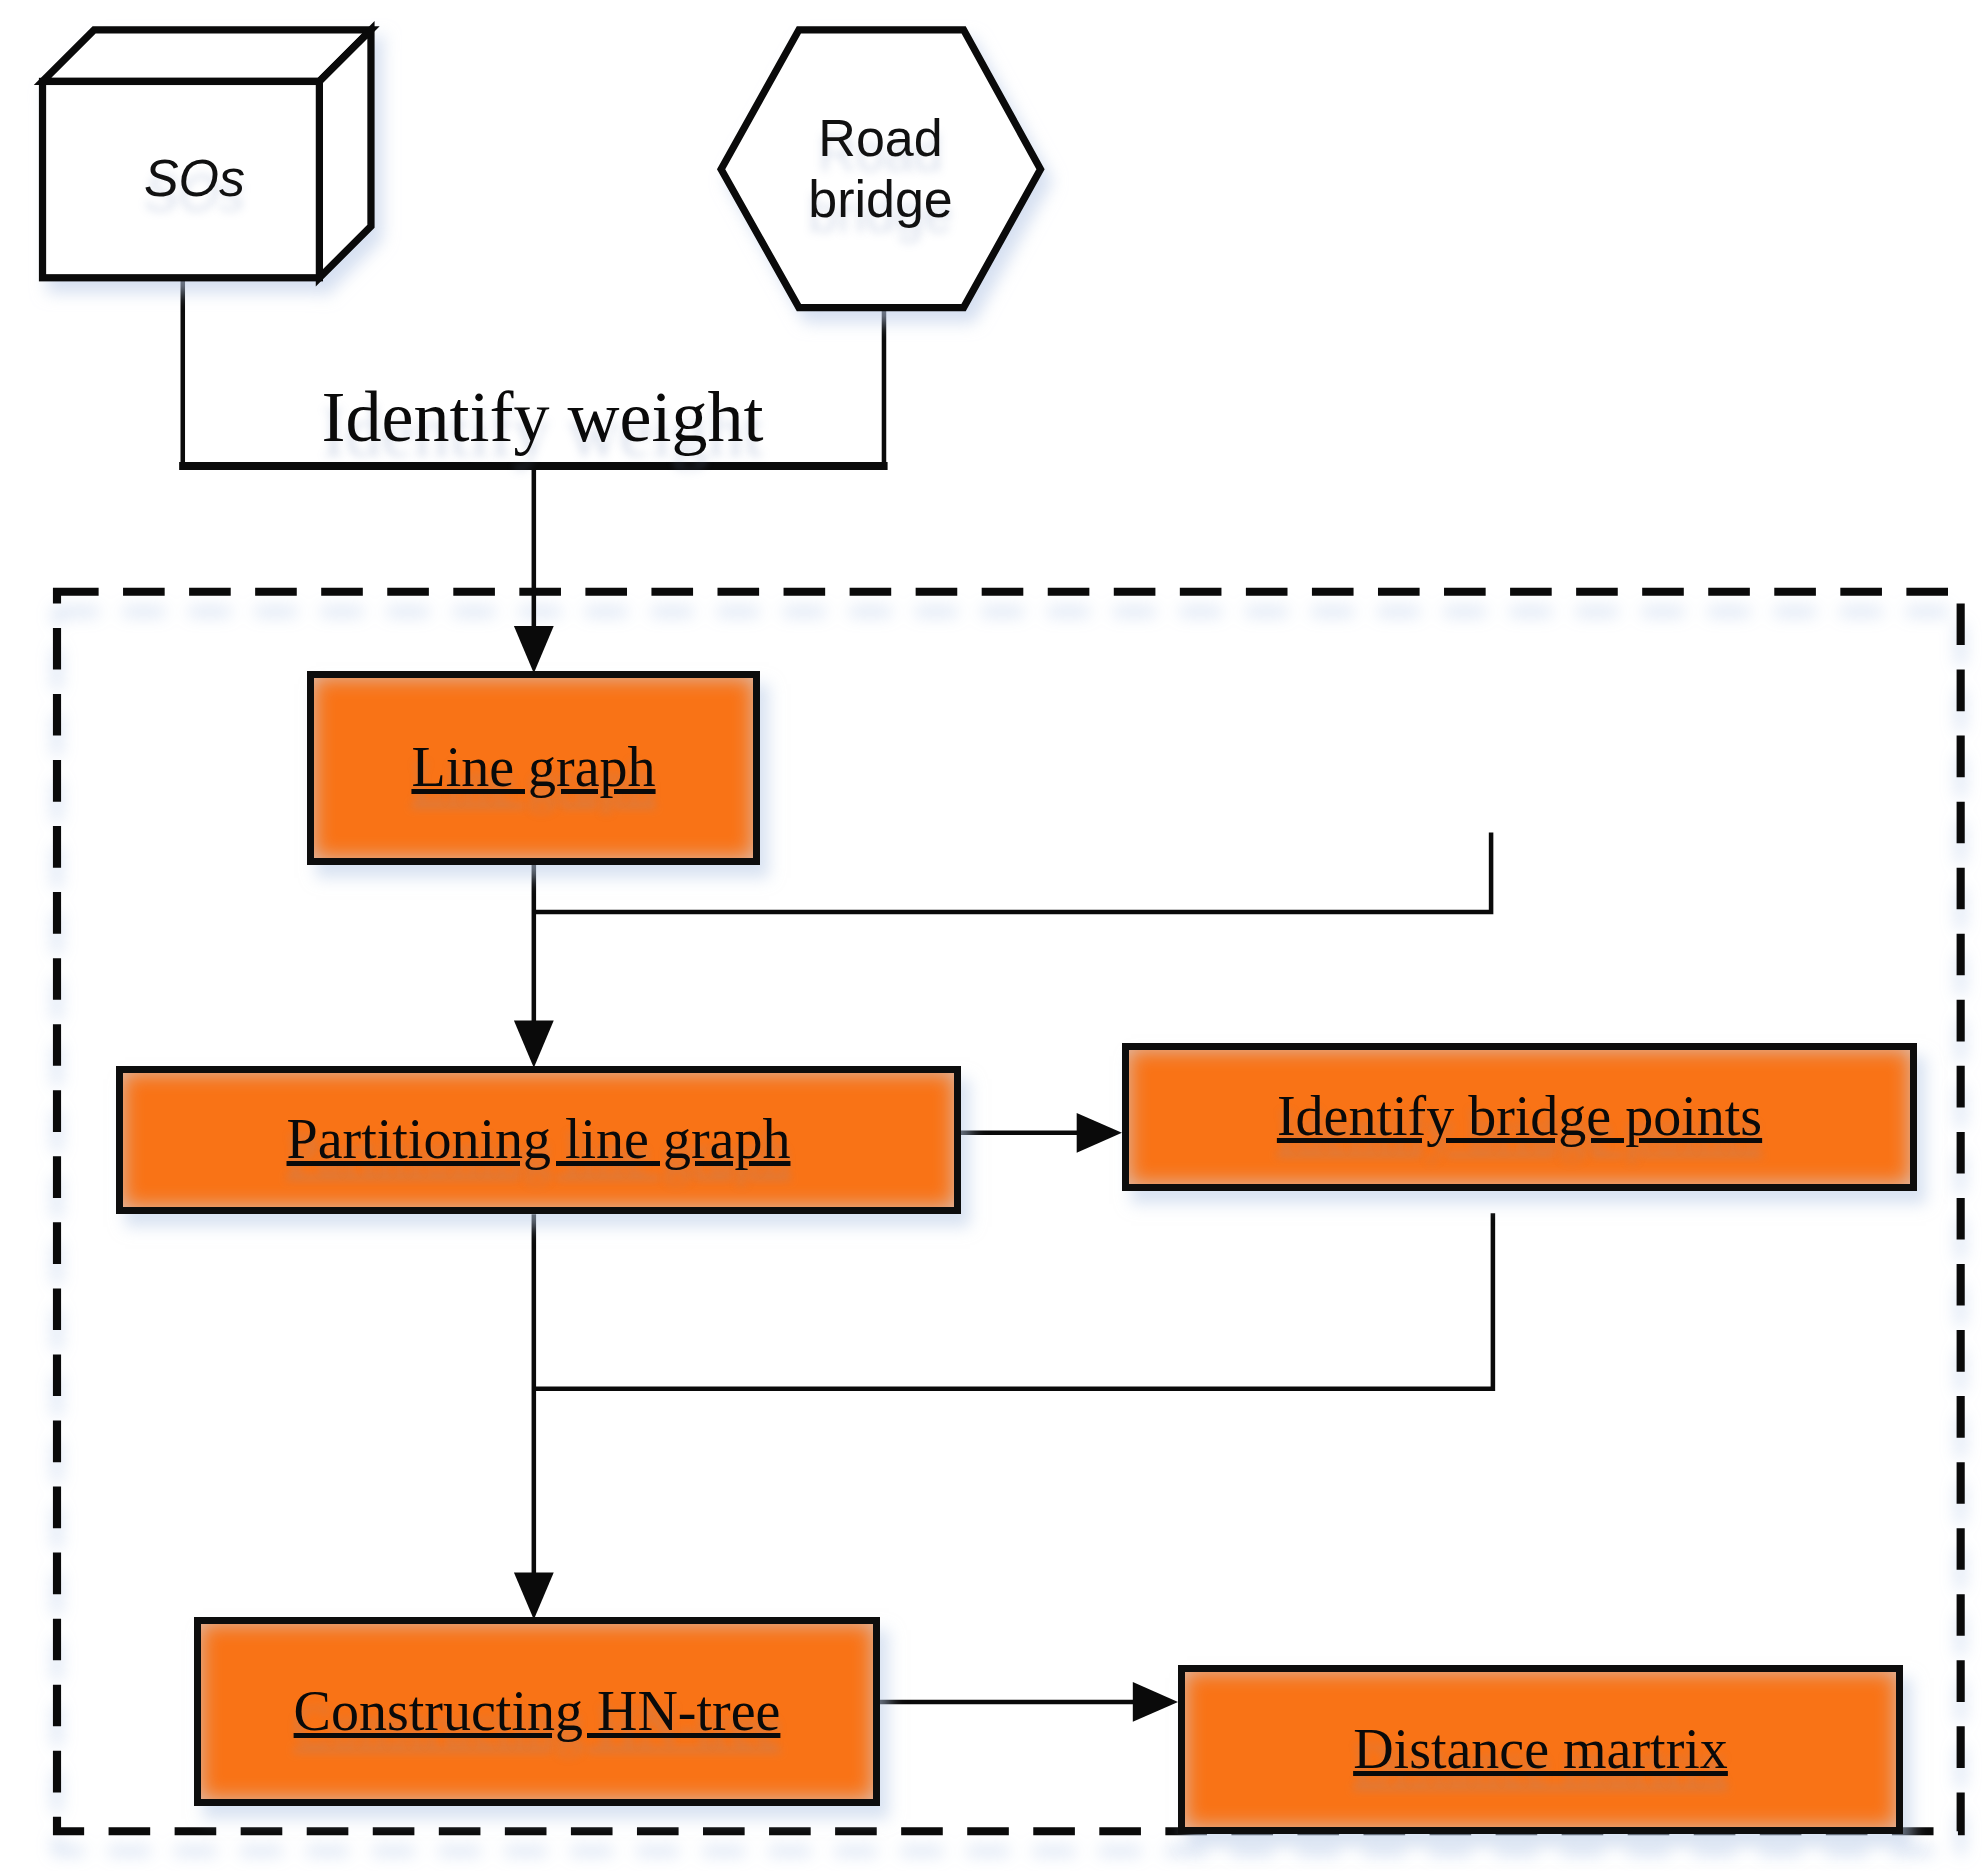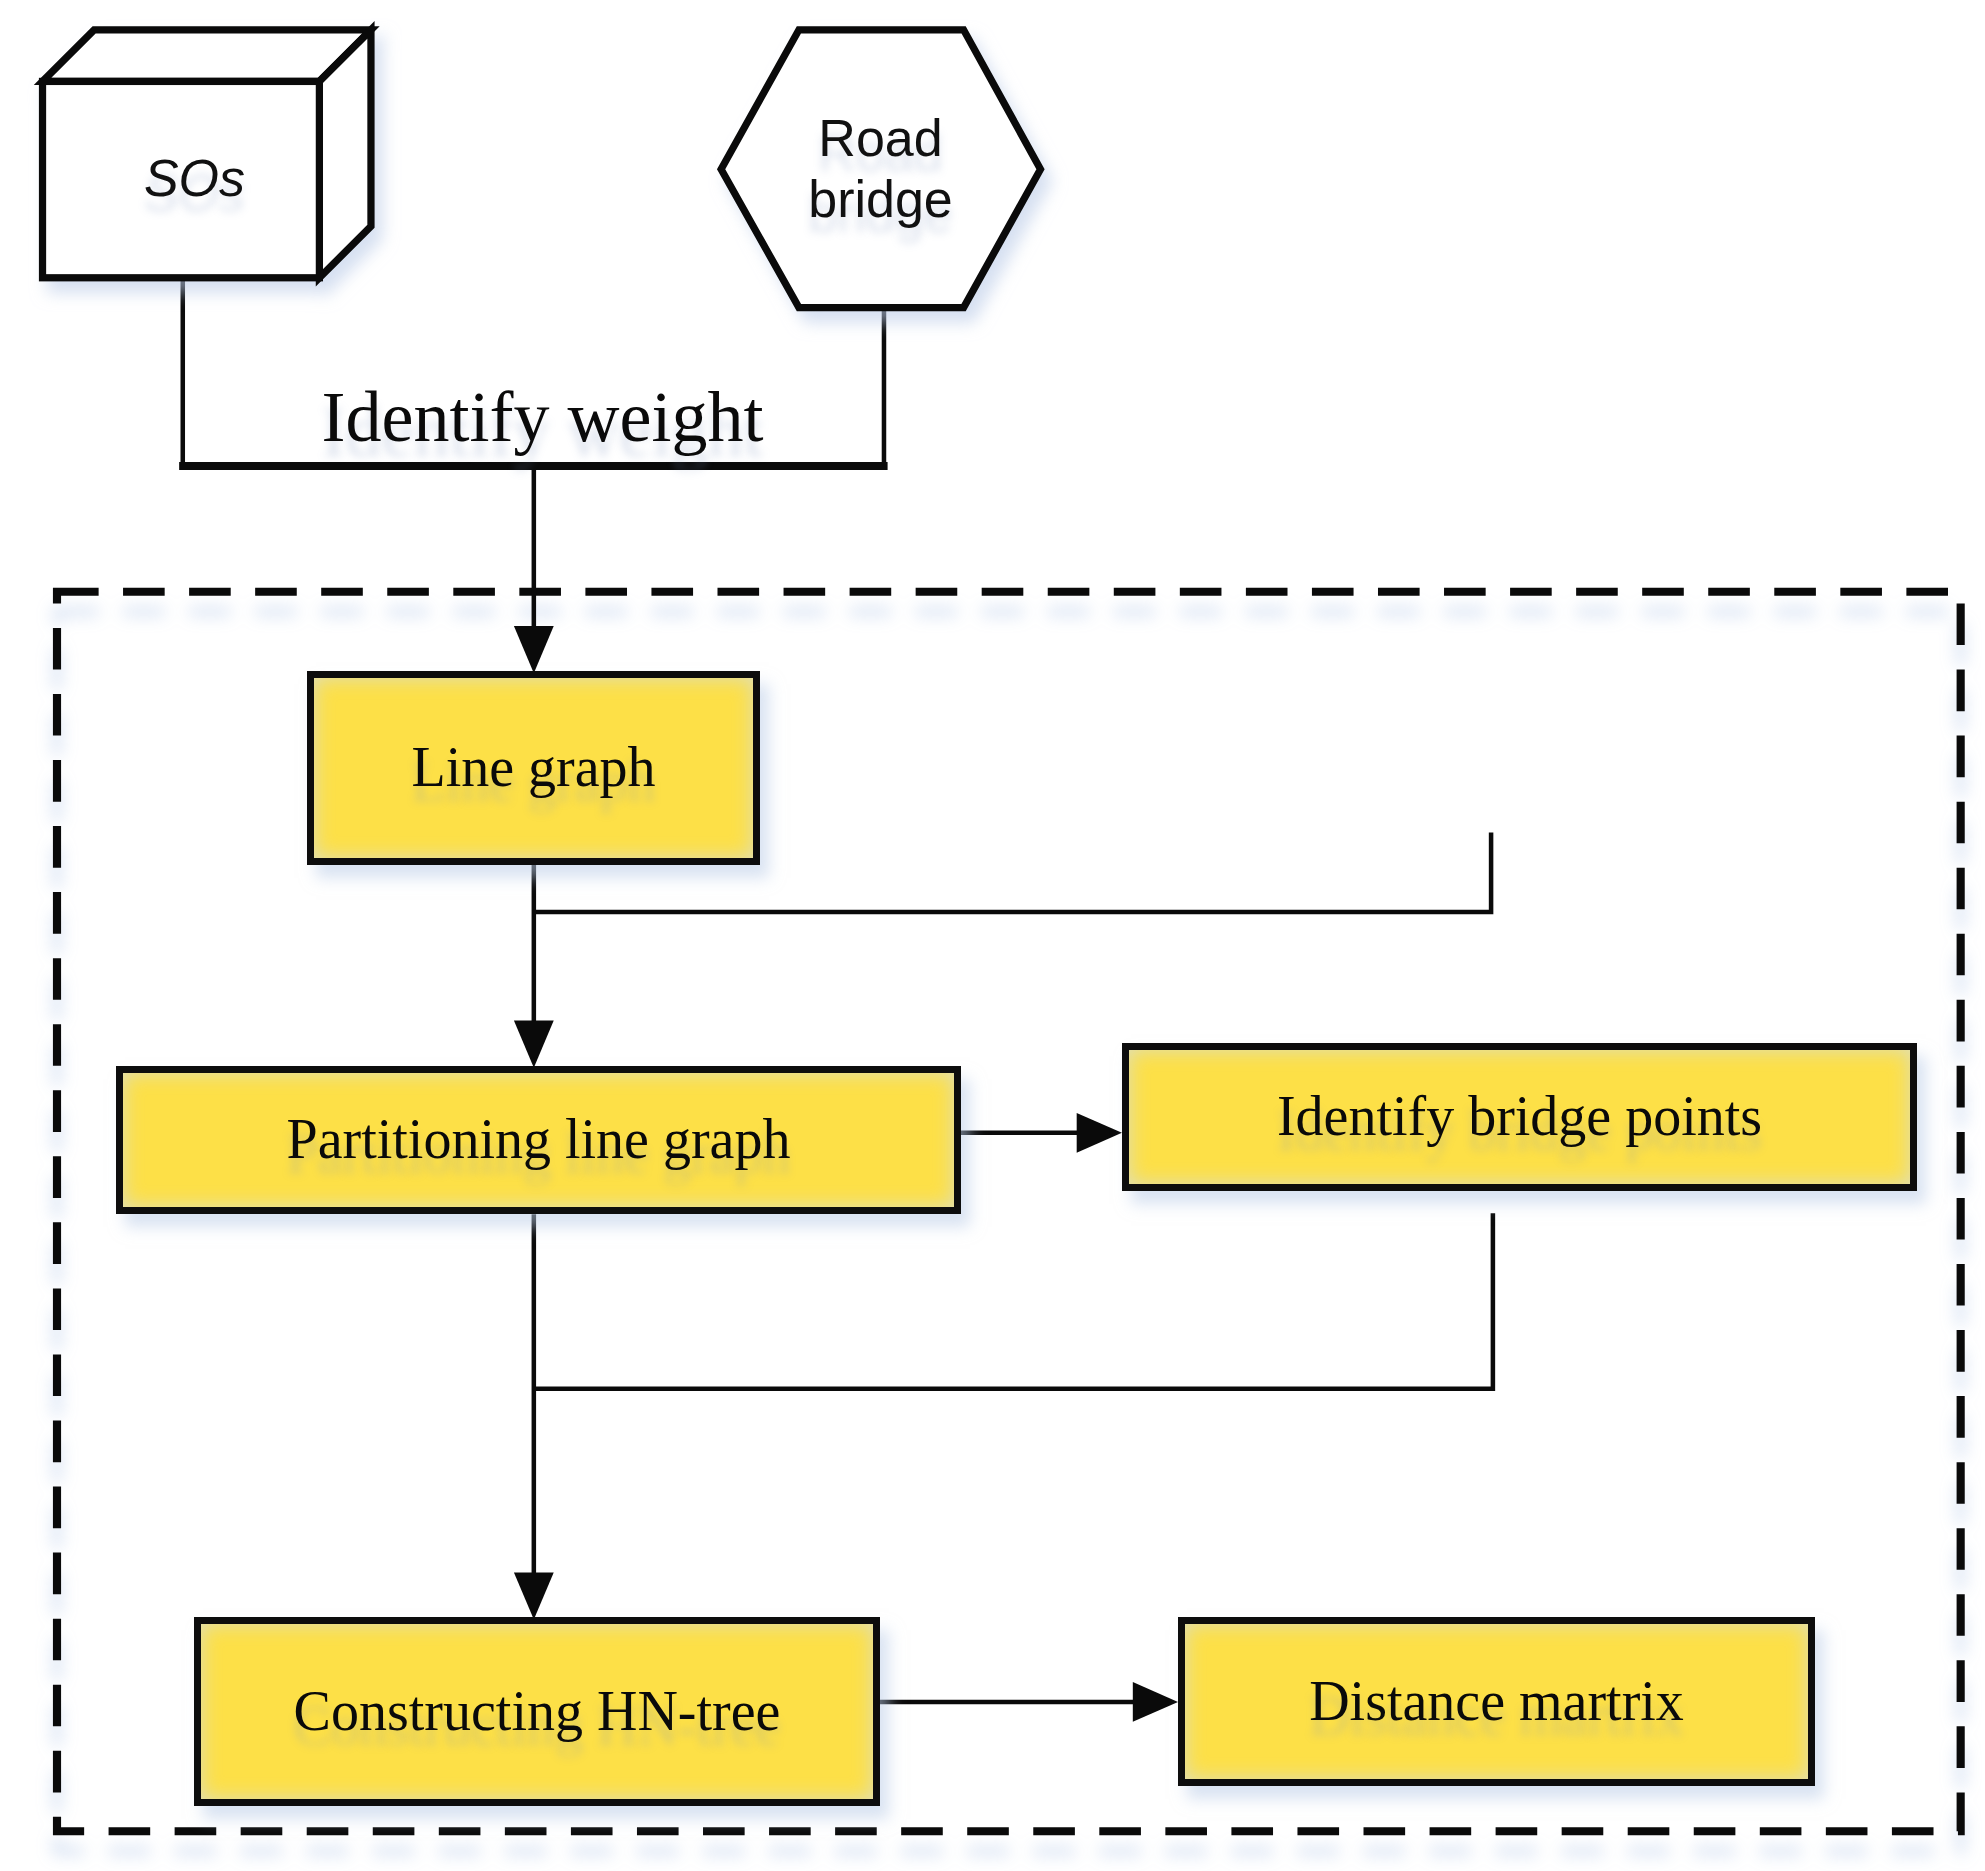--- a/index.html
+++ b/index.html
@@ -13,25 +13,26 @@
   }
   svg.layer{position:absolute;left:0;top:0;}
   .shapes{filter:drop-shadow(9px 13px 9px rgba(186,204,232,0.60));}
   .dashedrect{filter:drop-shadow(0px 22px 9px rgba(203,217,240,0.85));}
   .conn{stroke:#0a0a0a;stroke-width:5;fill:none;}
   .conn-thick{stroke:#0a0a0a;stroke-width:9;fill:none;}
   .ah{fill:#0a0a0a;stroke:none;}
   .shape-outline{fill:#ffffff;stroke:#0a0a0a;stroke-width:8;stroke-linejoin:miter;}
   .box{
     position:absolute;box-sizing:border-box;
-    border:7.2px solid #0d0d0d;background:#fde047;
+    border:7.2px solid #0d0d0d;background:#f97316;
     display:flex;align-items:center;justify-content:center;text-align:center;
     font-size:56px;line-height:1.1;
     box-shadow:9px 12.7px 14.5px rgba(186,204,232,0.55),
                inset 0 0 20px rgba(206,221,243,0.70);
+    text-decoration:underline;
   }
   .txshadow{text-shadow:0 14.5px 9px rgba(125,148,190,0.28);}
   .shape-label{
     position:absolute;display:flex;align-items:center;justify-content:center;
     text-align:center;font-family:"Liberation Sans", sans-serif;font-size:52px;
     line-height:1.18;color:#111111;
   }
   .edge-label{
     position:absolute;display:flex;align-items:flex-end;justify-content:center;
     font-size:72px;
@@ -105,18 +106,18 @@
   </div>
 
   <div class="box txshadow" style="left:1122px;top:1043px;width:795px;height:148px;">
     <span>Identify bridge points</span>
   </div>
 
   <div class="box txshadow" style="left:194px;top:1617px;width:686px;height:189px;">
     <span>Constructing HN-tree</span>
   </div>
 
-  <div class="box txshadow" style="left:1178px;top:1617px;width:637px;height:169px;">
+  <div class="box txshadow" style="left:1178px;top:1665px;width:725px;height:169px;">
     <span>Distance martrix</span>
   </div>
 
 </div>
 
 
 </body></html>

